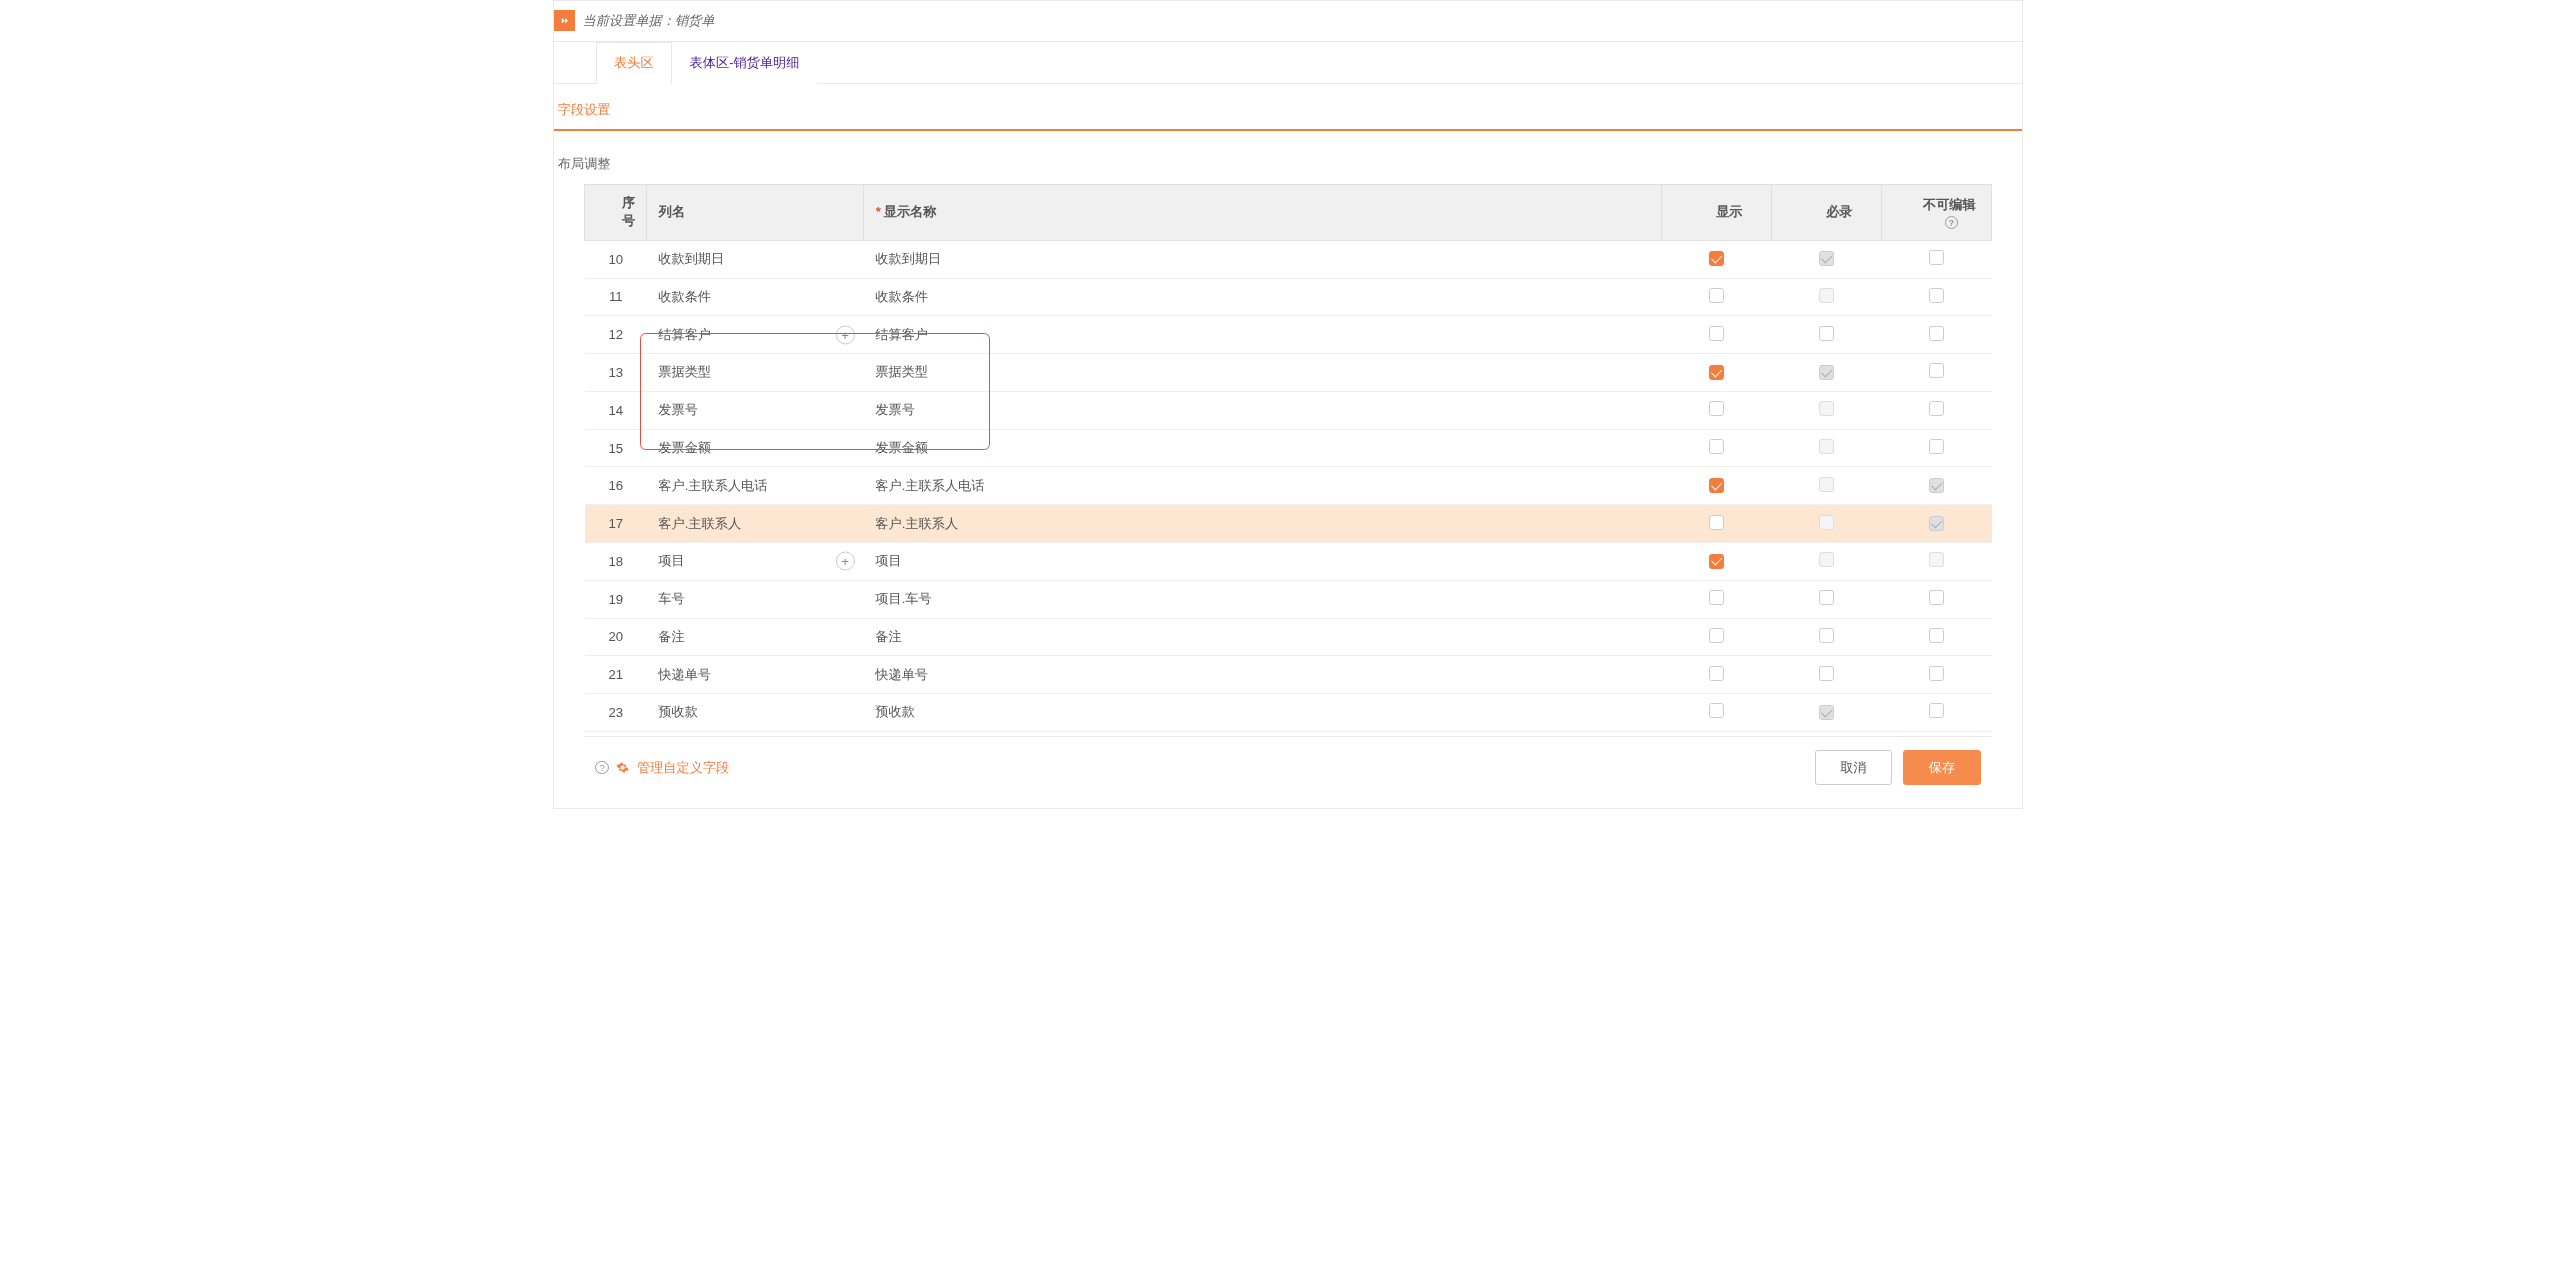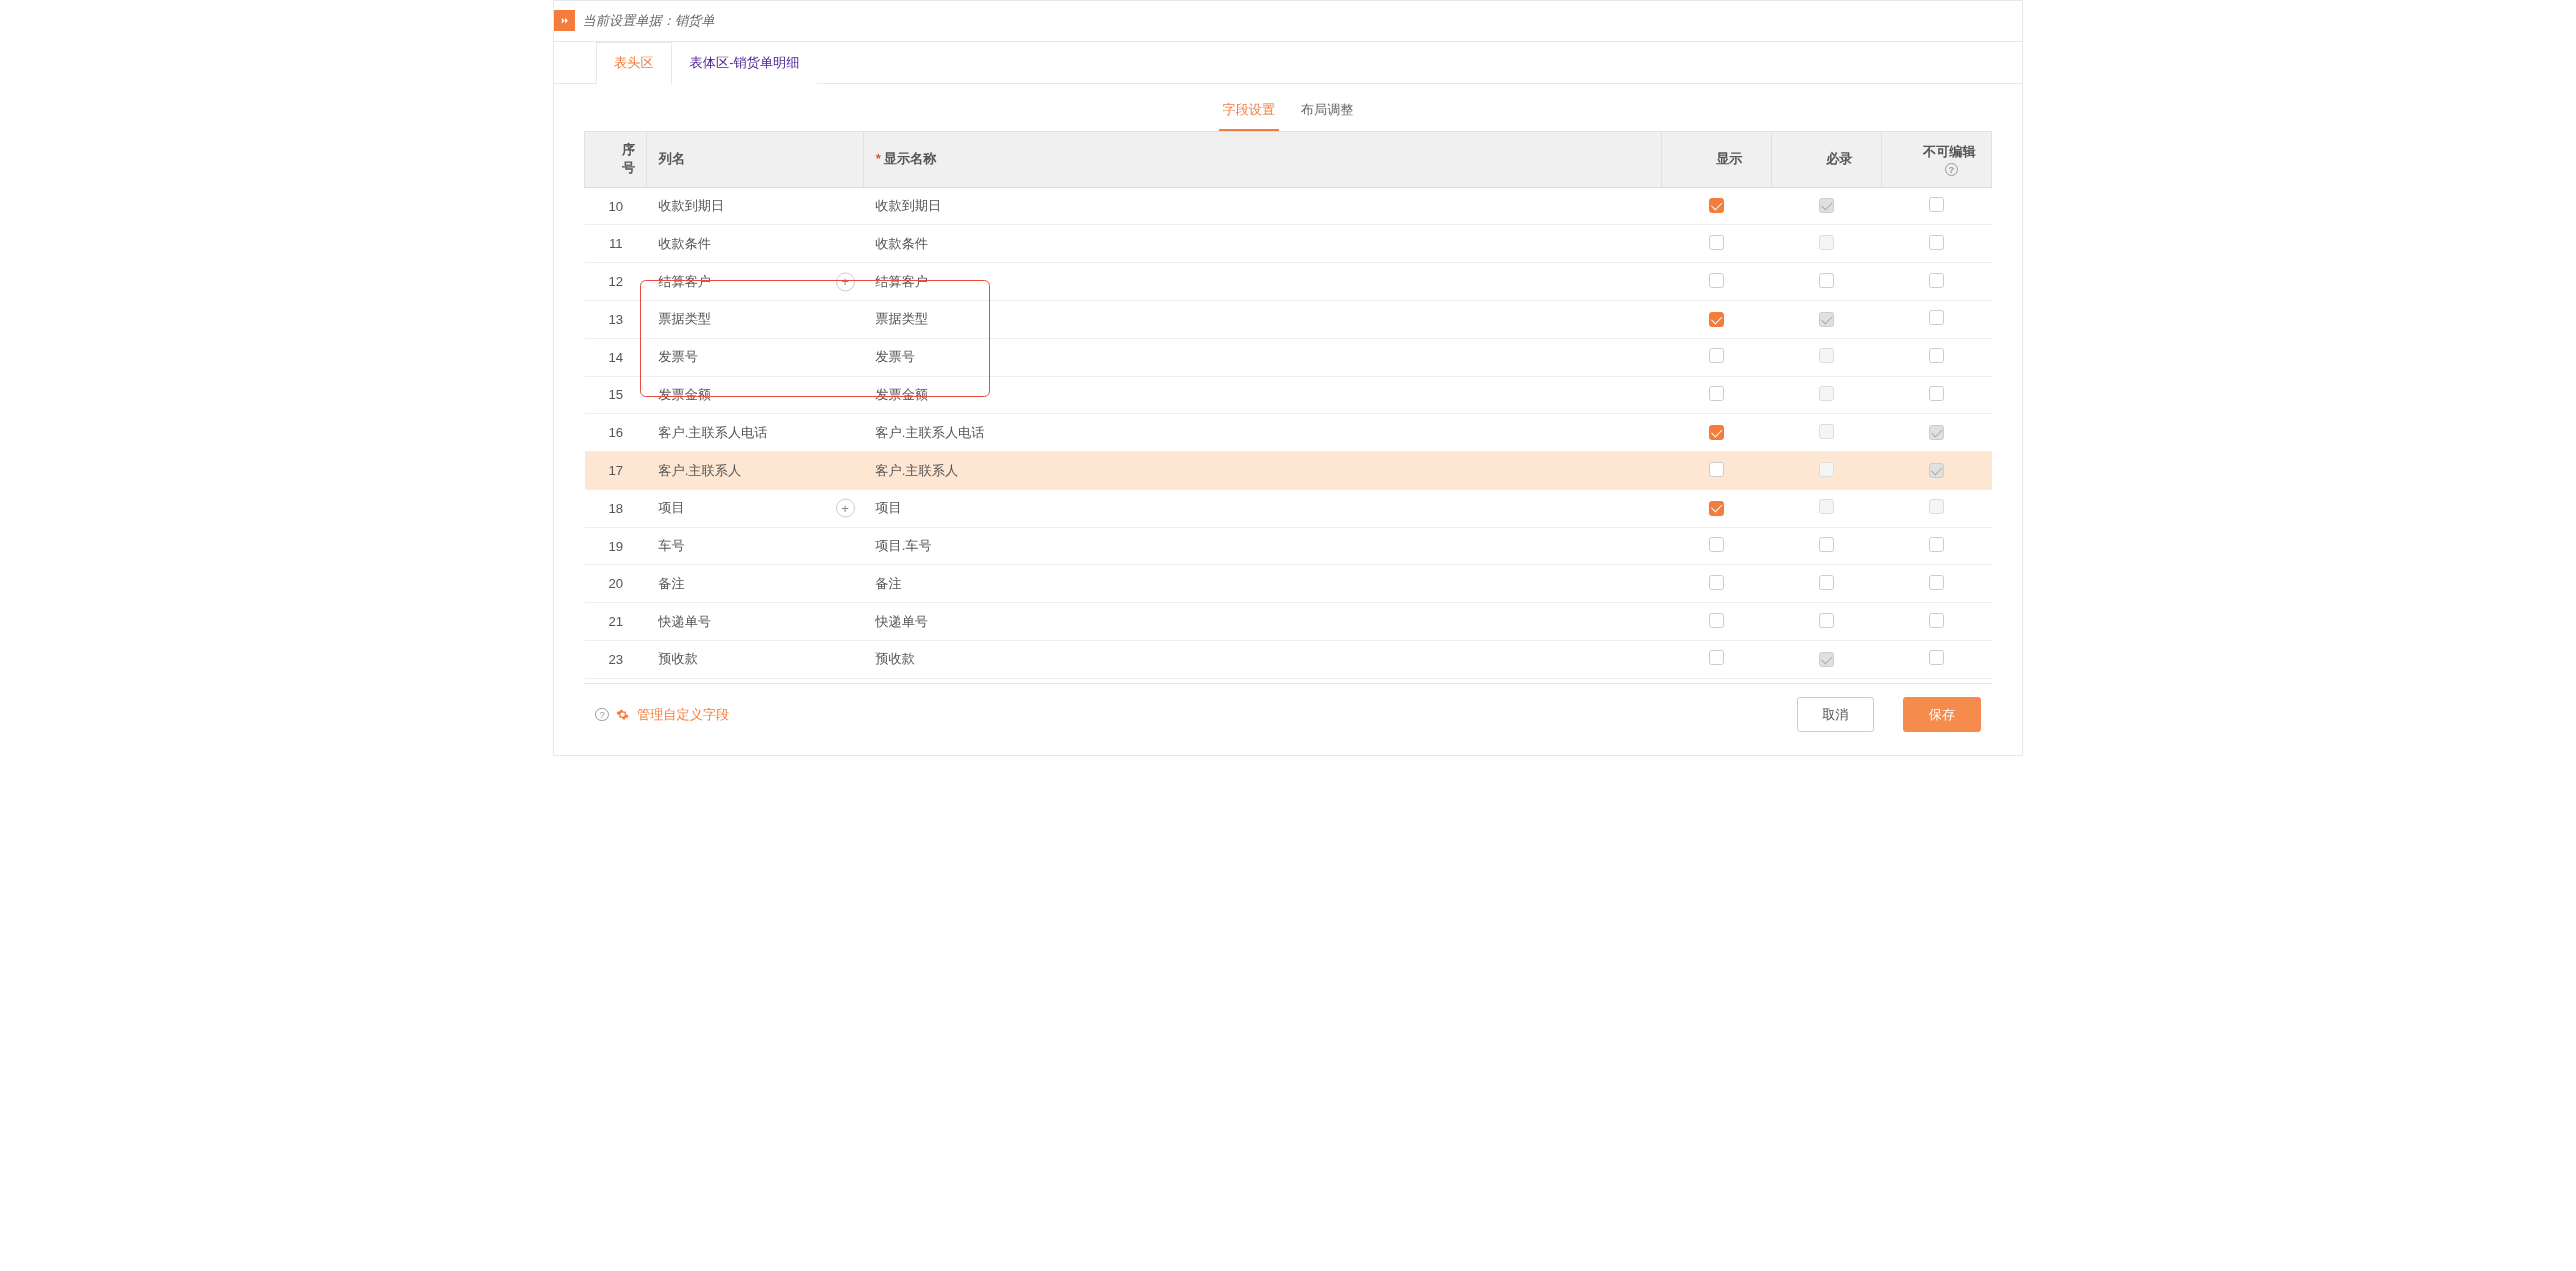--- a/index.html
+++ b/index.html
@@ -56,20 +56,21 @@
     .tab.active {
       color: #f47c3c;
       border-color: #e8e8e8;
       border-bottom: 0.9px solid #fff;
     }
     .sub-tabs {
       display: flex;
       justify-content: center;
       gap: 18px;
       padding: 11.3px 0 0;
+      flex-direction: column;
     }
     .sub-tab {
       padding: 5.7px 3.8px 9.4px;
       cursor: pointer;
       color: #666;
       border-bottom: 2.8px solid transparent;
     }
     .sub-tab.active {
       color: #f47c3c;
       border-bottom-color: #f47c3c;
@@ -186,21 +187,21 @@
       align-items: center;
       gap: 7.6px;
       padding-left: 7.6px;
     }
     .footer-left .help-icon { border-color: #999; color: #999; }
     .gear-icon {
       color: #f47c3c;
       display: inline-flex;
     }
     .manage-link { color: #f47c3c; cursor: pointer; }
-    .footer-right { display: flex; gap: 29px; padding-right: 11.3px;}
+    .footer-right { display: flex; gap: 11px; padding-right: 11.3px;}
     .btn {
       padding: 7.6px 24.6px;
       border-radius: 2.8px;
       cursor: pointer;
       font-size: 13.2px;
       border: 0.9px solid #ccc;
       background: #fff;
       color: #555;
     }
     .btn.primary {

